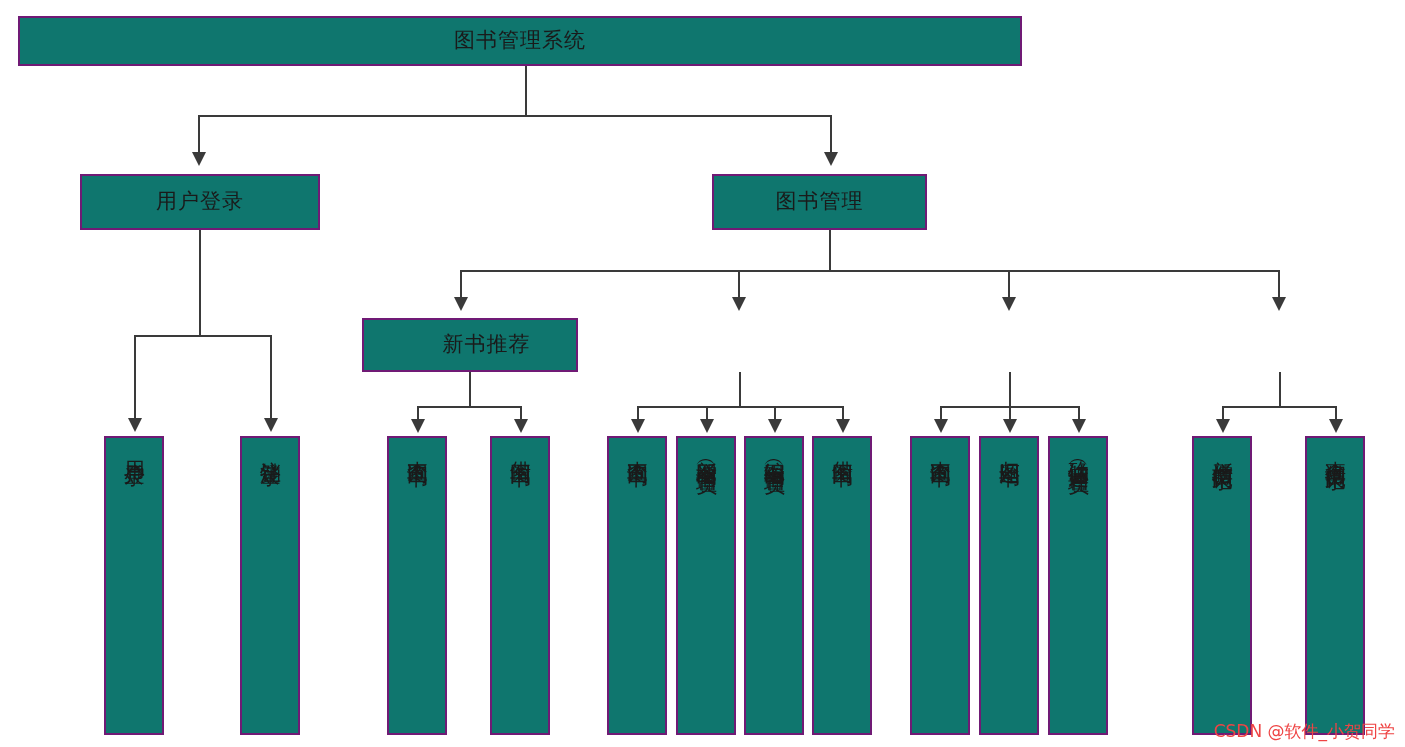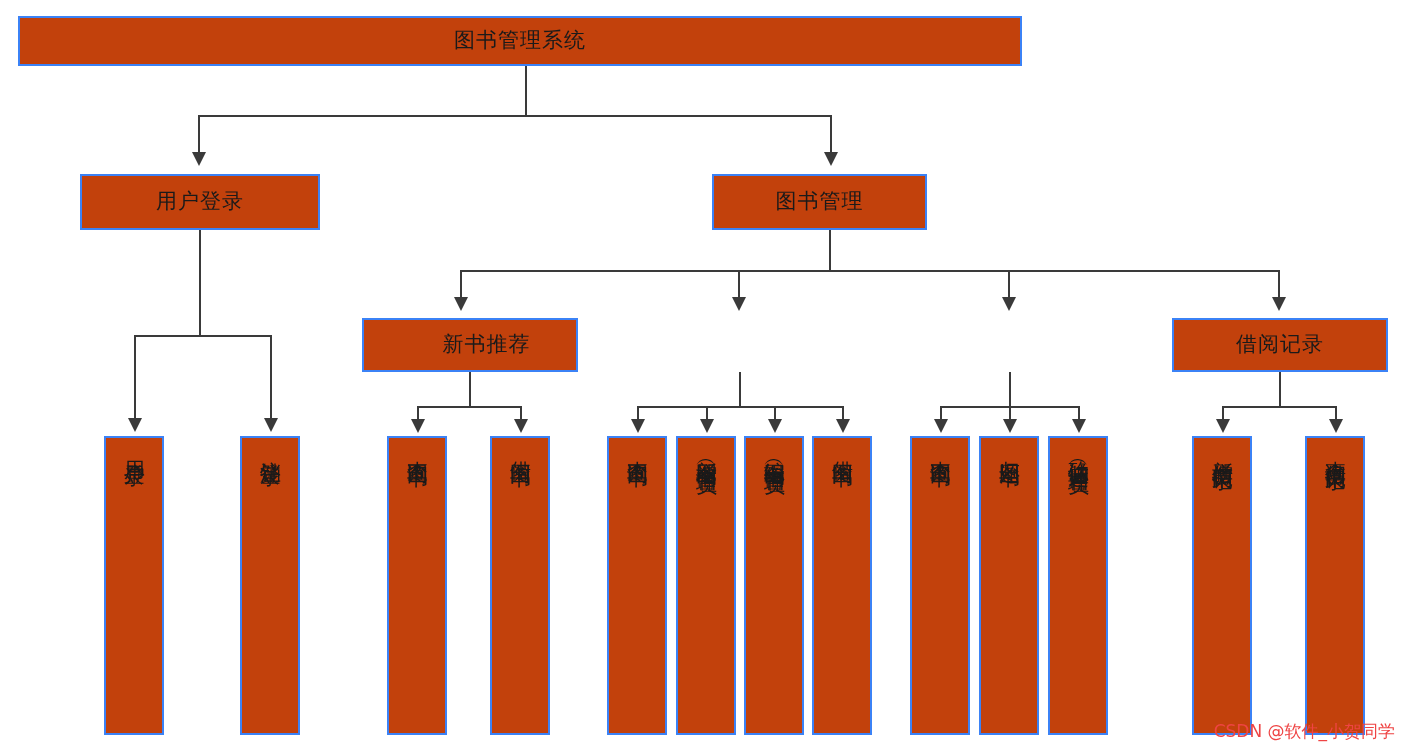--- a/index.html
+++ b/index.html
@@ -16,22 +16,22 @@
     width: 1405px;
     height: 747px;
     background: #ffffff;
     overflow: hidden;
   }
 
   
   .node {
     position: absolute;
     box-sizing: border-box;
-    border: 2px solid #3b82f6;
-    background: #c2410c;
+    border: 2px solid #701a75;
+    background: #0f766e;
     display: flex;
     align-items: center;
     justify-content: center;
     color: #1a1a1a;
   }
   .node.horiz {
     font-size: 21px;
     letter-spacing: 1px;
     line-height: 1.2;
   }
@@ -132,23 +132,20 @@
 
   <div class="edge v" style="left:1278px; top:270px; width:2px; height:30px;"></div>
   <div class="arrow" style="left:1272px; top:297px;"></div>
 
   <div class="node horiz" style="left:362px; top:318px; width:216px; height:54px;padding-left:33px;">
     <span class="nlabel">新书推荐</span>
   </div>
 
 
 
-  <div class="node horiz" style="left:1172px; top:318px; width:216px; height:54px;">
-    <span class="nlabel">借阅记录</span>
-  </div>
 
   <div class="edge v" style="left:469px; top:372px; width:2px; height:35px;"></div>
   <div class="edge h" style="left:417px; top:406px; width:105px; height:2px;"></div>
   <div class="edge v" style="left:417px; top:406px; width:2px; height:16px;"></div>
   <div class="arrow" style="left:411px; top:419px;"></div>
   <div class="edge v" style="left:520px; top:406px; width:2px; height:16px;"></div>
   <div class="arrow" style="left:514px; top:419px;"></div>
 
   <div class="edge v" style="left:739px; top:372px; width:2px; height:35px;"></div>
   <div class="edge h" style="left:637px; top:406px; width:207px; height:2px;"></div>

